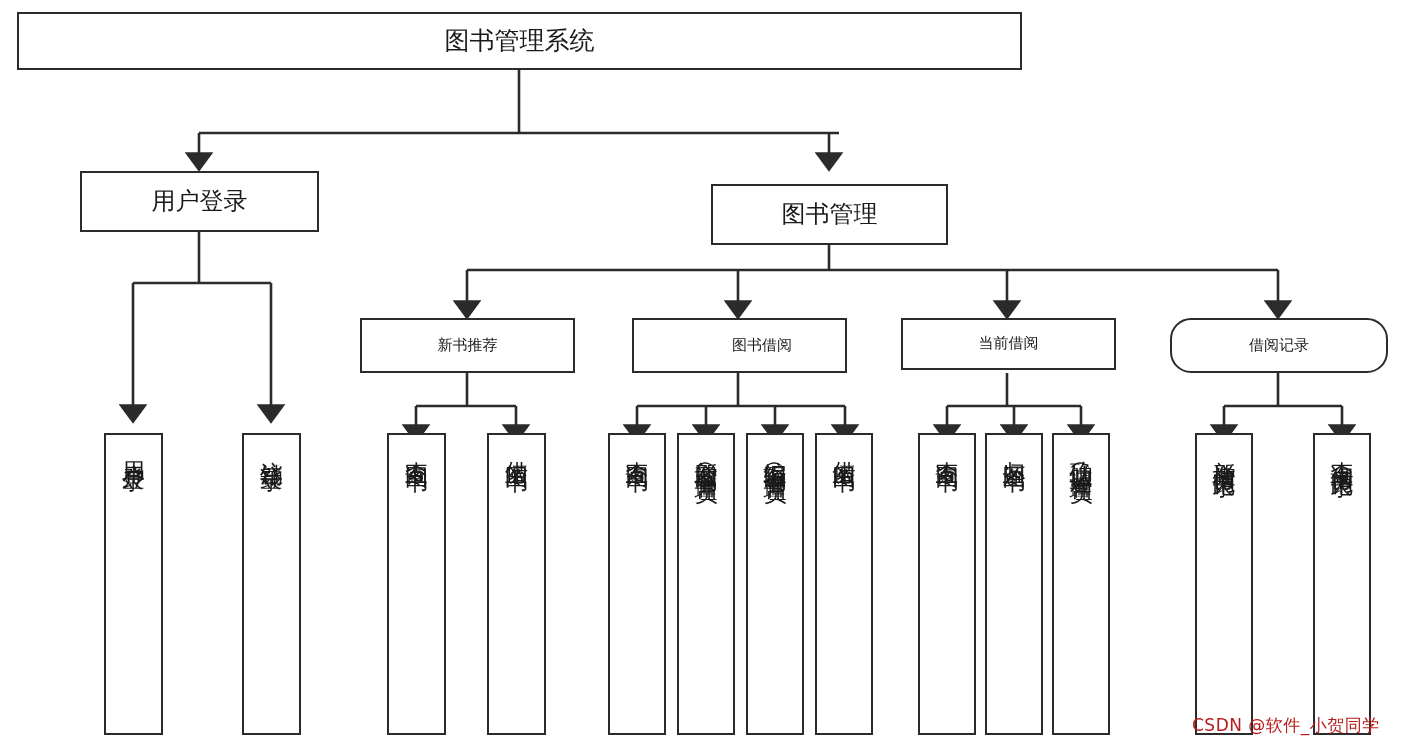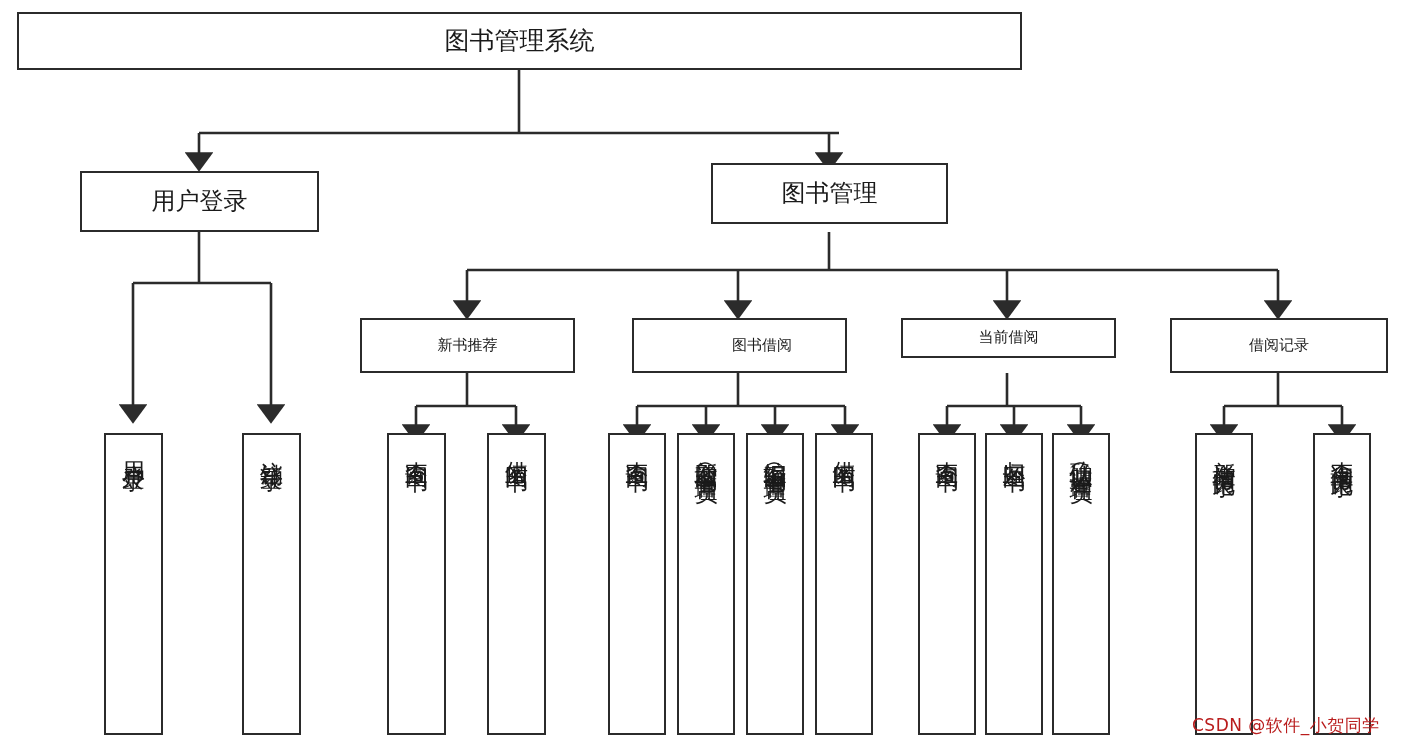--- a/index.html
+++ b/index.html
@@ -124,37 +124,37 @@
   </svg>
 
   <div class="node-box lvl-root" style="left:17px; top:12px; width:1005px; height:58px;">
     <span class="node-label">图书管理系统</span>
   </div>
 
   <div class="node-box lvl-2" style="left:80px; top:171px; width:239px; height:61px;">
     <span class="node-label">用户登录</span>
   </div>
 
-  <div class="node-box lvl-2" style="left:711px; top:163px; width:237px; height:61px;">
+  <div class="node-box lvl-2" style="left:711px; top:184px; width:237px; height:61px;">
     <span class="node-label">图书管理</span>
   </div>
 
   <div class="node-box lvl-3" style="left:360px; top:318px; width:215px; height:55px;">
     <span class="node-label">新书推荐</span>
   </div>
 
   <div class="node-box lvl-3" style="left:632px; top:318px; width:215px; height:55px;padding-left:45px;">
     <span class="node-label">图书借阅</span>
   </div>
 
-  <div class="node-box lvl-3" style="left:901px; top:318px; width:215px; height:40px;">
+  <div class="node-box lvl-3" style="left:901px; top:318px; width:215px; height:52px;">
     <span class="node-label">当前借阅</span>
   </div>
 
-  <div class="node-box lvl-3" style="left:1170px; top:318px; width:218px; height:55px;">
+  <div class="node-box lvl-3" style="left:1170px; top:318px; width:218px; height:55px;border-radius:21px;">
     <span class="node-label">借阅记录</span>
   </div>
 
   <div class="node-box leaf" style="left:104px; top:433px; width:59px; height:302px;">
     <span class="node-label">用户登录</span>
   </div>
   <div class="node-box leaf" style="left:242px; top:433px; width:59px; height:302px;">
     <span class="node-label">注销登录</span>
   </div>
 

